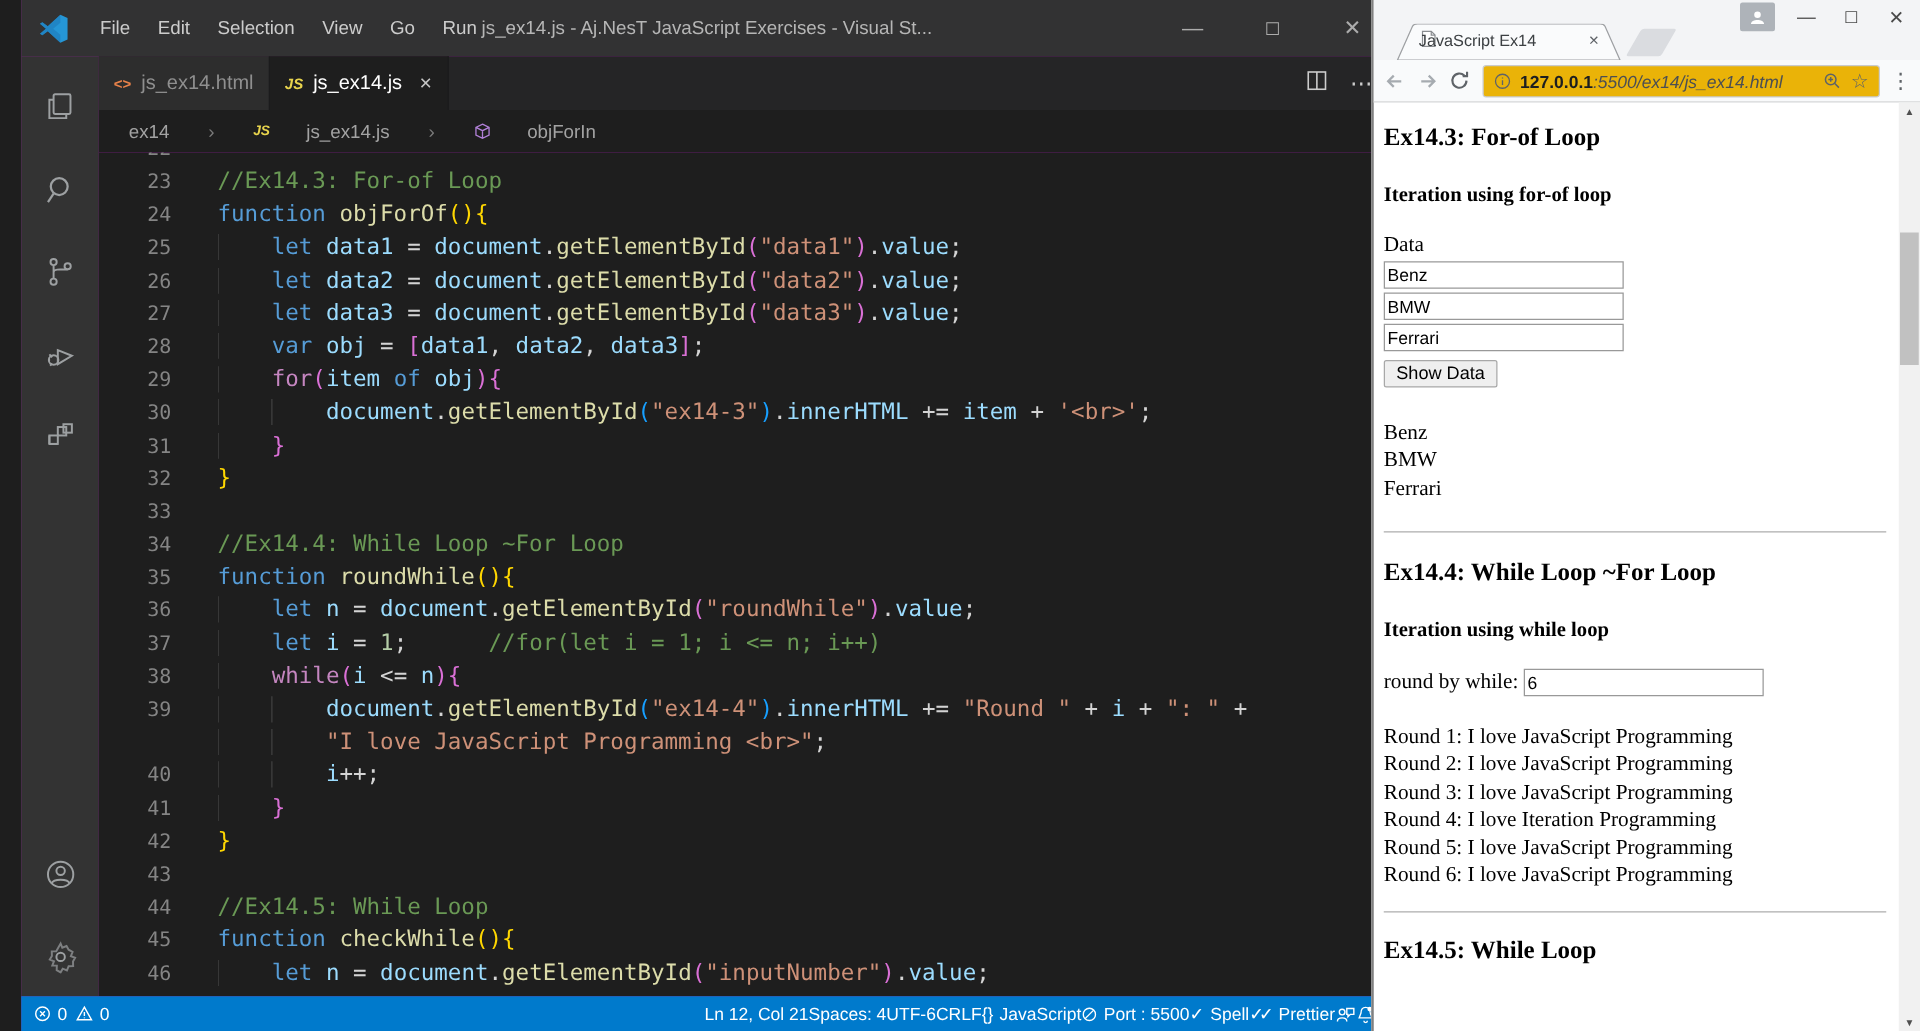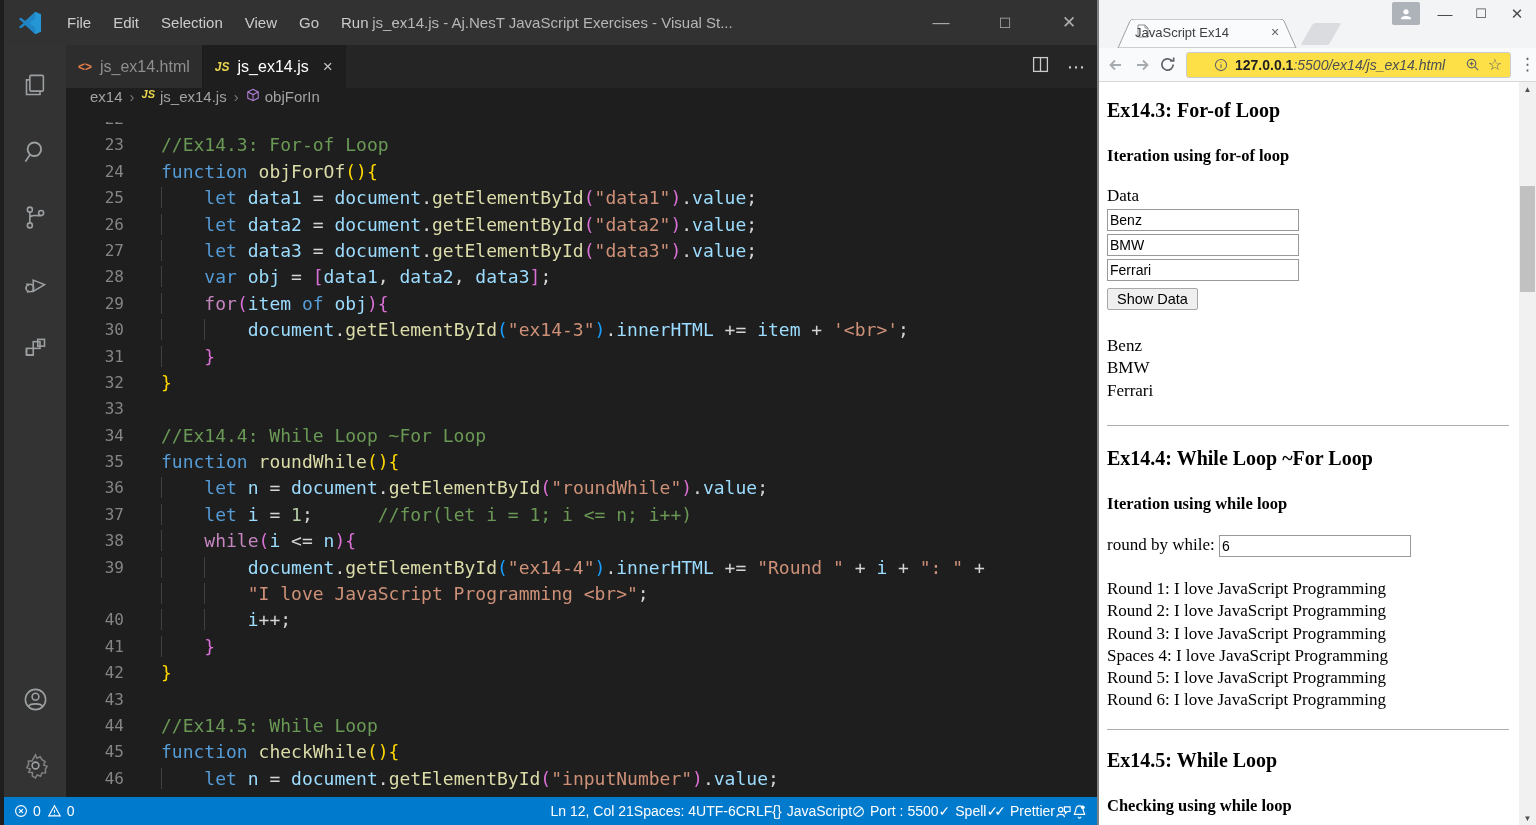--- a/index.html
+++ b/index.html
@@ -1,34 +1,34 @@
 <!DOCTYPE html>
 <html><head>
 <meta charset="utf-8">
 <style>
   html,body{margin:0;padding:0;background:#000;}
   #screen{position:relative;width:1536px;height:825px;overflow:hidden;font-family:"Liberation Sans",sans-serif;background:#1E1E1E;}
   
-  #vscode{position:absolute;left:4px;top:0;width:1097px;height:825px;background:#a21caf;}
+  #vscode{position:absolute;left:17px;top:0;width:1097px;height:825px;background:#a21caf;}
   #titlebar{position:absolute;left:0;top:0;width:100%;height:45px;background:#323233;display:flex;align-items:center;color:#CCCCCC;font-size:15px;}
   #vs-logo{width:24px;height:24px;margin:0 14px 0 14px;flex:none;}
   .menu-item{padding:0 11px;cursor:default;}
   #win-title{position:absolute;left:0;right:0;text-align:center;color:#B6B6B6;pointer-events:none;}
   .win-ctrls{position:absolute;right:0;top:0;height:45px;display:flex;align-items:center;color:#ACACAC;}
   .win-ctrls span{width:64px;text-align:center;font-size:17px;}
   #tabbar{position:absolute;left:62px;top:45px;right:0;height:43px;background:#252526;display:flex;align-items:stretch;}
   .tab{display:flex;align-items:center;padding:0 12px;font-size:16px;border-right:1px solid #1b1b1c;}
   .tab.inactive{background:#2D2D2D;color:#8F8F8F;}
   .tab.active{background:#1E1E1E;color:#FFFFFF;}
   .tab .ficon{margin-right:8px;font-weight:bold;font-size:12px;}
   .icon-html{color:#E8824A;}
   .icon-js{color:#E8D44D;font-style:italic;}
   .tab .close{margin-left:14px;color:#C5C5C5;font-size:17px;}
   #tab-actions{margin-left:auto;display:flex;align-items:center;gap:18px;padding-right:16px;color:#CCCCCC;}
-  #breadcrumb{position:absolute;left:62px;top:88px;right:0;height:34px;background:#1E1E1E;display:flex;align-items:flex-start;color:#A3A3A3;font-size:15px;padding-left:24px;box-sizing:border-box;}
+  #breadcrumb{position:absolute;left:62px;top:88px;right:0;height:34px;background:#1E1E1E;display:flex;align-items:center;color:#A3A3A3;font-size:15px;padding-left:24px;box-sizing:border-box;gap:24px;}
   #breadcrumb .chev{margin:0 7px;color:#7a7a7a;}
   #breadcrumb .ficon{font-weight:bold;font-size:11px;margin-right:5px;}
   
   #editor{position:absolute;left:62px;top:122px;width:1156px;height:675px;background:#1E1E1E;overflow:hidden;}
   #code-lines{position:absolute;left:0;top:-16px;right:112px;}
   .code-row{display:flex;height:26.4px;line-height:26.4px;font-family:"DejaVu Sans Mono",monospace;font-size:18px;white-space:pre;}
   .ln{width:58px;flex:none;text-align:right;color:#858585;font-size:16px;}
   .ct{margin-left:37px;}
   .indg{display:inline;box-shadow:inset 1px 0 0 #404040;}
   .tok.cm{color:#6A9955;} .tok.kw{color:#569CD6;} .tok.ct2{color:#C586C0;}
@@ -55,21 +55,21 @@
   #btab{position:absolute;left:18px;top:19px;width:180px;height:29px;}
   #btab-label{position:absolute;left:36px;top:25px;width:130px;font-size:13px;color:#3C4043;white-space:nowrap;overflow:hidden;}
   #btab-close{position:absolute;left:172px;top:24px;color:#5F6368;font-size:14px;}
   #btab-doc{position:absolute;left:38px;top:24px;}
   #newtab{position:absolute;left:208px;top:23px;width:28px;height:22px;background:#DADCE0;transform:skewX(-30deg);border-radius:2px;}
   .bwin-ctrls{position:absolute;right:8px;top:2px;display:flex;align-items:center;gap:14px;color:#4A4A4A;}
   .bwin-ctrls .avatar{width:28px;height:23px;background:#AEB3B9;border-radius:2px;display:flex;align-items:center;justify-content:center;}
   .bwin-ctrls span.wc{font-size:15px;width:22px;text-align:center;}
   #btoolbar{position:absolute;left:0;top:48px;right:0;height:33px;background:#F9FAFB;border-bottom:1px solid #D6D7D9;display:flex;align-items:center;}
   .nav-ico{margin-left:8px;display:flex;align-items:center;}
-  #urlbox{margin-left:10px;width:316px;height:24px;background:#fde047;border:1px solid #C9CBCE;border-radius:3px;display:flex;align-items:center;font-size:14px;padding-left:19px;}
+  #urlbox{margin-left:10px;width:316px;height:24px;background:#eab308;border:1px solid #C9CBCE;border-radius:3px;display:flex;align-items:center;font-size:14px;}
   #urlbox .host{color:#1c1e21;font-weight:bold;}
   #urlbox .rest{color:#4c4f53;font-style:italic;}
   #url-right{margin-left:auto;display:flex;align-items:center;gap:8px;padding-right:8px;color:#5F6368;}
   #bmenu-dots{margin-left:8px;color:#5F6368;font-size:17px;}
   
   #bcontent{position:absolute;left:0;top:82px;right:17px;bottom:0;overflow:hidden;padding:0 10px 0 8px;font-family:"Liberation Serif",serif;color:#000;}
   #bcontent h2{font-size:20px;margin:17px 0 0 0;}
   #bcontent h3{font-size:16.5px;margin:24px 0 0 0;}
   #bcontent p{font-size:17px;margin:0;}
   .tin{display:block;width:186px;height:20px;border:1px solid #999;margin-bottom:3px;font-family:"Liberation Sans",sans-serif;font-size:14px;padding:0 2px;}
@@ -444,24 +444,23 @@
         <span>Benz</span><br>
         <span>BMW</span><br>
         <span>Ferrari</span>
       </p>
       <hr style="margin-top:23px;">
       <h2 style="margin-top:21px;">Ex14.4: While Loop ~For Loop</h2>
       <h3>Iteration using while loop</h3>
       <p style="margin-top:21px;">
         <span>round by while: </span><input class="tin-inline" value="6" style="">
       </p>
-      <p class="outlines" id="rounds" style="margin-top:21px;"><span>Round 1: I love JavaScript Programming</span><br><span>Round 2: I love JavaScript Programming</span><br><span>Round 3: I love JavaScript Programming</span><br><span>Spaces 4: I love JavaScript Programming</span><br><span>Round 5: I love JavaScript Programming</span><br><span>Round 6: I love JavaScript Programming</span></p>
+      <p class="outlines" id="rounds" style="margin-top:21px;"><span>Round 1: I love JavaScript Programming</span><br><span>Round 2: I love JavaScript Programming</span><br><span>Round 3: I love JavaScript Programming</span><br><span>Round 4: I love Iteration Programming</span><br><span>Round 5: I love JavaScript Programming</span><br><span>Round 6: I love JavaScript Programming</span></p>
       <hr style="margin-top:17px;">
       <h2 style="margin-top:19px;">Ex14.5: While Loop</h2>
-      <h3>Checking using while loop</h3>
       
     </div>
 
     <div id="bscroll">
       <div class="arr" style="top:0;">▲</div>
       <div id="bthumb" style="top:104px;height:106px;"></div>
       <div class="arr" style="bottom:0;">▼</div>
     </div>
   </div>
 </div>

